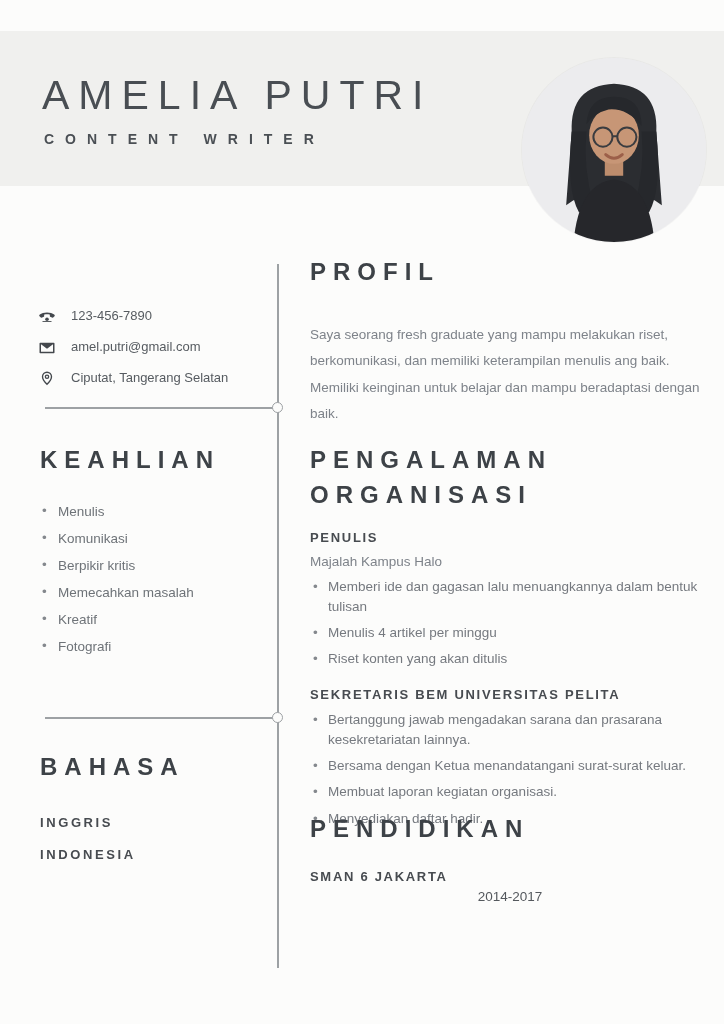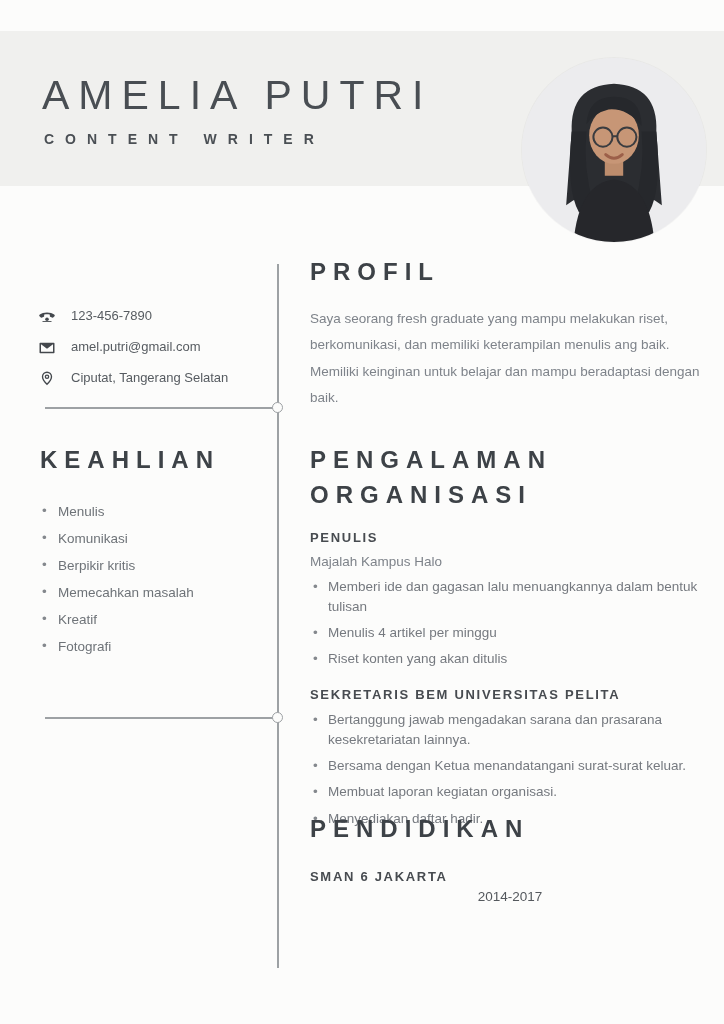--- a/index.html
+++ b/index.html
@@ -32,21 +32,21 @@
   .hline2 { top:717px; }
   .node { position:absolute; width:11px; height:11px; border-radius:50%;
           background:#fcfcfb; border:1.5px solid #9da1a4; left:272px; }
   .node1 { top:402px; }
   .node2 { top:712px; }
   
   .sec-h { font-size:24px; font-weight:600; letter-spacing:7px; color:#3d4247; }
   .role-h { font-size:13px; font-weight:700; letter-spacing:1.7px; color:#474b50; }
   
   .profil { position:absolute; left:310px; top:258px; width:400px; }
-  .profil-body { margin-top:20px; font-size:13.5px; line-height:1.95; color:#7e838a; }
+  .profil-body { margin-top:36px; font-size:13.5px; line-height:1.95; color:#7e838a; }
   .keahlian { position:absolute; left:40px; top:446px; width:232px; }
   .skill-list { margin-top:30px; list-style:none; }
   .skill-list li { position:relative; padding-left:18px; margin-bottom:12px;
                    font-size:13.5px; color:#6e7378; }
   .skill-list li::before { content:"•"; position:absolute; left:2px; top:-1px; color:#84888d; }
   .bahasa { position:absolute; left:40px; top:753px; width:232px; }
   .lang-list { margin-top:34px; list-style:none; }
   .lang-list li { font-size:13px; font-weight:700; letter-spacing:2.6px;
                   color:#474b50; margin-bottom:17px; }
   .pengalaman { position:absolute; left:310px; top:443px; width:400px; }
@@ -137,20 +137,27 @@
     <ul class="skill-list">
       <li>Menulis</li>
       <li>Komunikasi</li>
       <li>Berpikir kritis</li>
       <li>Memecahkan masalah</li>
       <li>Kreatif</li>
       <li>Fotografi</li>
     </ul>
   </div>
 
+  <div class="bahasa">
+    <div class="sec-h">BAHASA</div>
+    <ul class="lang-list">
+      <li>INGGRIS</li>
+      <li>INDONESIA</li>
+    </ul>
+  </div>
 
   <div class="pengalaman">
     <div class="sec-h two-line">
       <div>PENGALAMAN</div>
       <div>ORGANISASI</div>
     </div>
     <div class="entry1">
       <div class="role-h">PENULIS</div>
       <div class="org-line">Majalah Kampus Halo</div>
       <ul class="blist">

